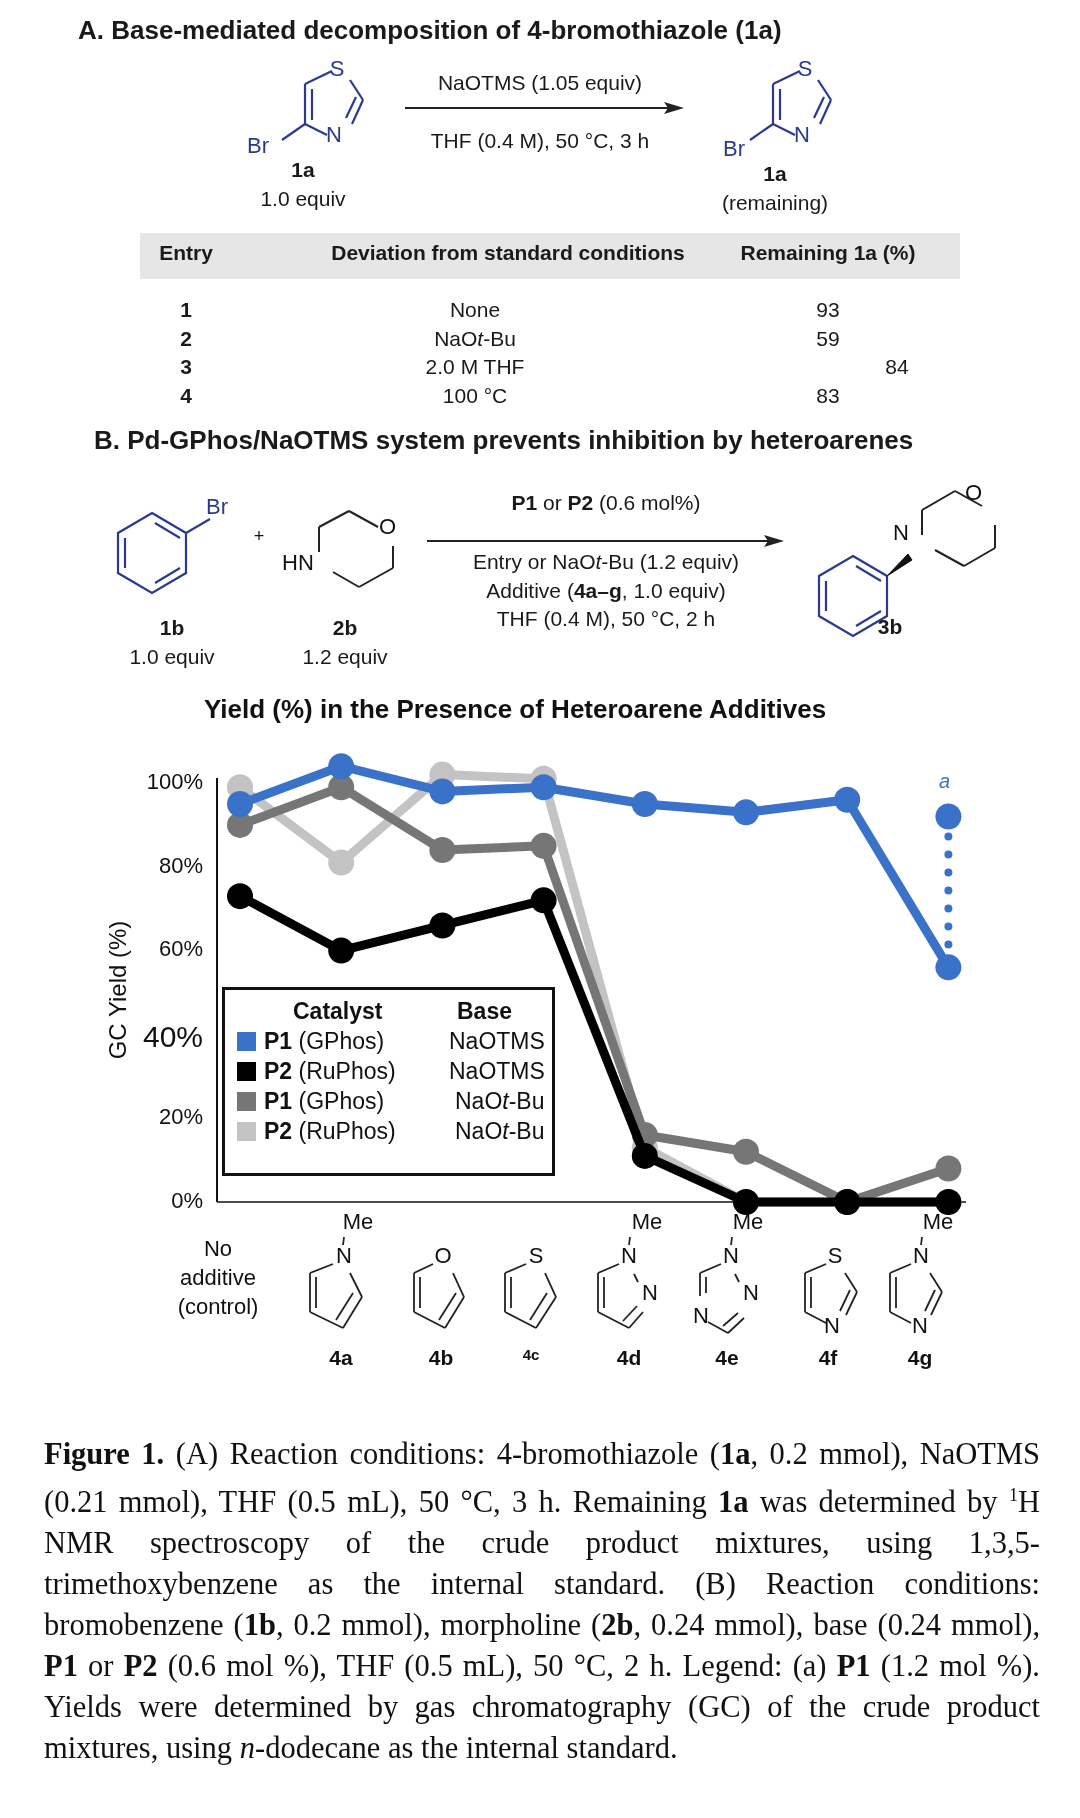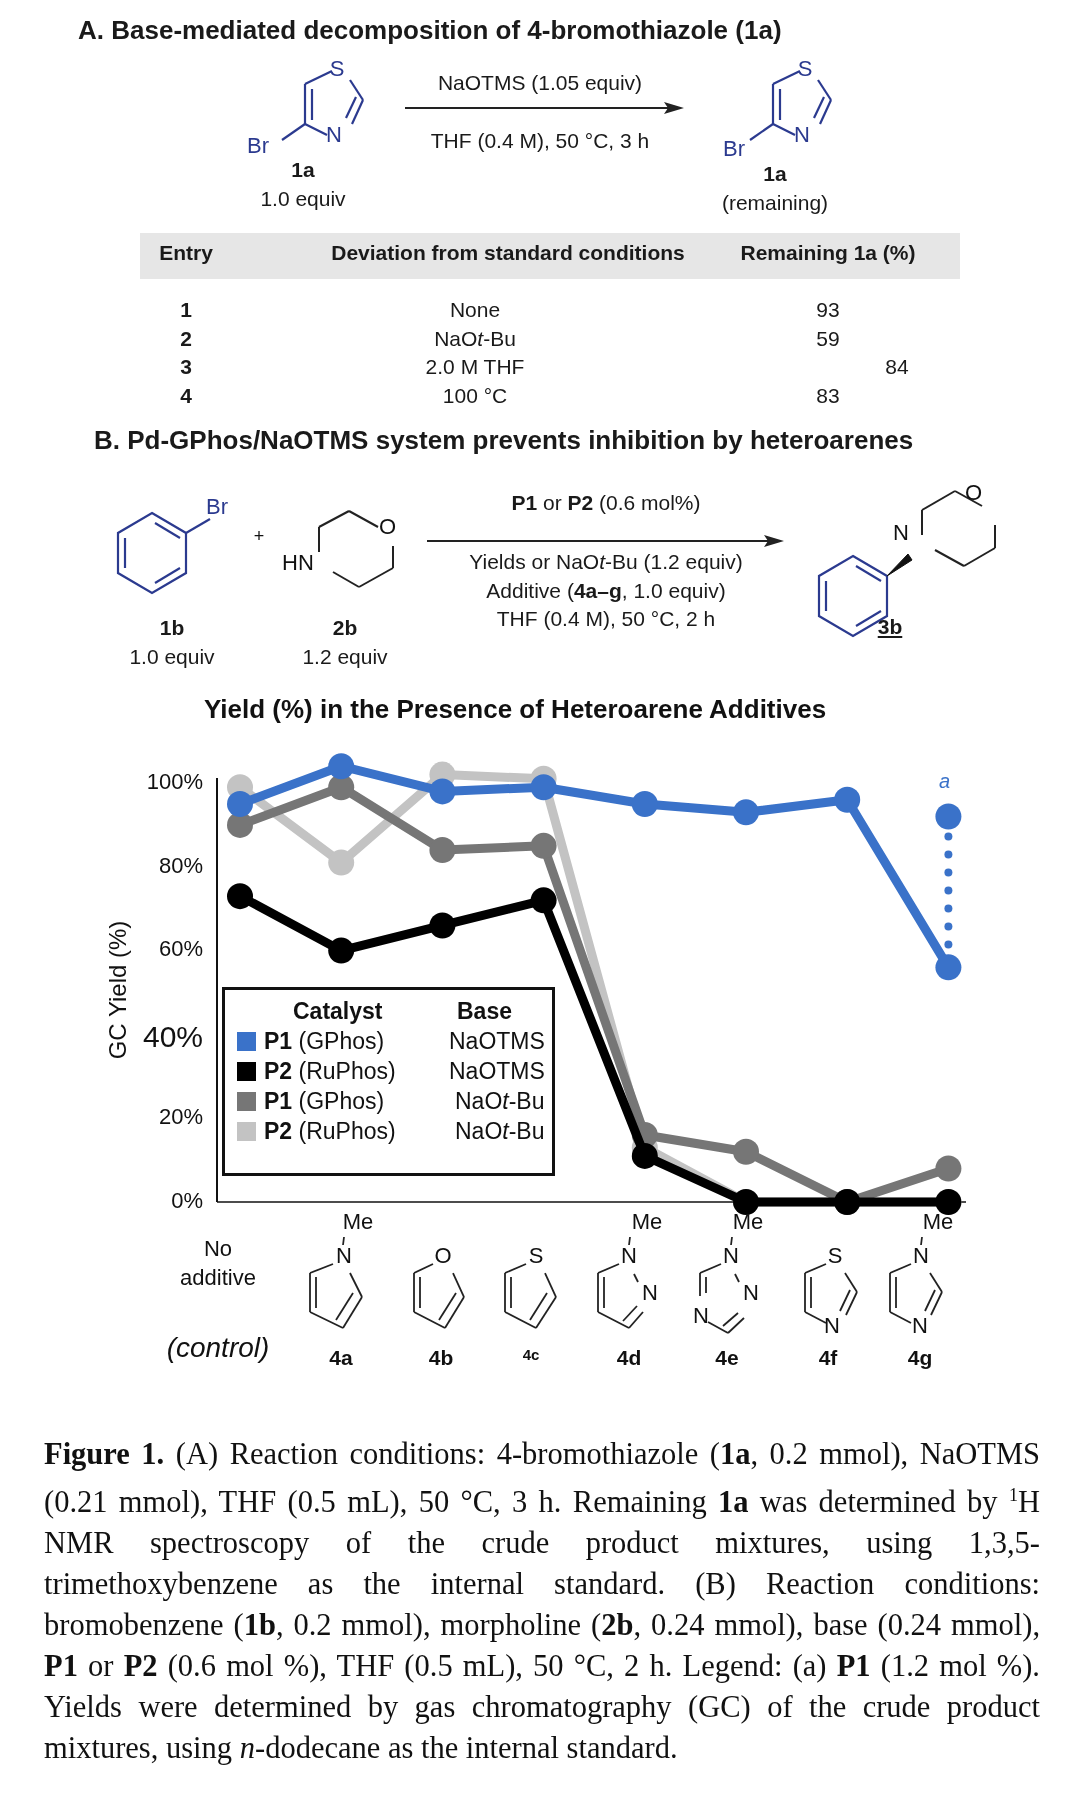--- a/index.html
+++ b/index.html
@@ -276,27 +276,27 @@
 <div class="abs mol" style="left:206px;top:494px;color:#2b3a8f;font-size:22px;">Br</div>
 <div class="abs c" style="left:259px;top:526px;font-size:18px;">+</div>
 <div class="abs mol" style="left:282px;top:550px;font-size:22px;">HN</div>
 <div class="abs mol" style="left:379px;top:514px;font-size:22px;">O</div>
 <div class="abs c b t" style="left:172px;top:616px;">1b</div>
 <div class="abs c t" style="left:172px;top:645px;">1.0 equiv</div>
 <div class="abs c b t" style="left:345px;top:616px;">2b</div>
 <div class="abs c t" style="left:345px;top:645px;">1.2 equiv</div>
 
 <div class="abs c t" style="left:606px;top:491px;"><span class="b">P1</span><span> or </span><span class="b">P2</span><span> (0.6 mol%)</span></div>
-<div class="abs c t" style="left:606px;top:550px;"><span>Yields or NaO</span><span class="i">t</span><span>-Bu (1.2 equiv)</span></div>
+<div class="abs c t" style="left:606px;top:550px;"><span>Entry or NaO</span><span class="i">t</span><span>-Bu (1.2 equiv)</span></div>
 <div class="abs c t" style="left:606px;top:579px;"><span>Additive (</span><span class="b">4a–g</span><span>, 1.0 equiv)</span></div>
 <div class="abs c t" style="left:606px;top:607px;">THF (0.4 M), 50 °C, 2 h</div>
 
 <div class="abs mol" style="left:893px;top:520px;font-size:22px;">N</div>
 <div class="abs mol" style="left:965px;top:480px;font-size:22px;">O</div>
-<div class="abs c b t" style="left:890px;top:615px;text-decoration:underline;">3b</div>
+<div class="abs c b t" style="left:890px;top:615px;">3b</div>
 
 <div class="abs c b" style="left:515px;top:694px;font-size:26px;">Yield (%) in the Presence of Heteroarene Additives</div>
 <div class="abs" style="left:118px;top:990px;font-size:24px;transform:translate(-50%,-50%) rotate(-90deg);">GC Yield (%)</div>
 
 <div class="abs r" style="left:203px;top:1188px;font-size:22px;">0%</div>
 <div class="abs r" style="left:203px;top:1104px;font-size:22px;">20%</div>
 <div class="abs r" style="left:203px;top:1020px;font-size:30px;">40%</div>
 <div class="abs r" style="left:203px;top:936px;font-size:22px;">60%</div>
 <div class="abs r" style="left:203px;top:853px;font-size:22px;">80%</div>
 <div class="abs r" style="left:203px;top:769px;font-size:22px;">100%</div>
@@ -307,21 +307,21 @@
   <div class="legrow b" style="top:8px;left:68px;">Catalyst</div>
   <div class="legrow b" style="top:8px;left:232px;">Base</div>
   <div class="legrow" style="top:38px;"><span class="sw" style="background:#3a72c9"></span><span class="b">P1</span><span> (GPhos)</span><span class="lbase">NaOTMS</span></div>
   <div class="legrow" style="top:68px;"><span class="sw" style="background:#000"></span><span class="b">P2</span><span> (RuPhos)</span><span class="lbase">NaOTMS</span></div>
   <div class="legrow" style="top:98px;"><span class="sw" style="background:#767676"></span><span class="b">P1</span><span> (GPhos)</span><span class="lbase" style="left:218px"><span>NaO</span><span class="i">t</span><span>-Bu</span></span></div>
   <div class="legrow" style="top:128px;"><span class="sw" style="background:#c3c3c3"></span><span class="b">P2</span><span> (RuPhos)</span><span class="lbase" style="left:218px"><span>NaO</span><span class="i">t</span><span>-Bu</span></span></div>
 </div>
 
 <div class="abs c" style="left:218px;top:1236px;font-size:22px;">No</div>
 <div class="abs c" style="left:218px;top:1265px;font-size:22px;">additive</div>
-<div class="abs c" style="left:218px;top:1332px;font-size:28px;font-style:italic;">(control)</div>
+<div class="abs c" style="left:218px;top:1294px;font-size:22px;">(control)</div>
 
 <div class="abs c" style="left:358px;top:1209px;font-size:22px;">Me</div>
 <div class="abs c" style="left:344px;top:1243px;font-size:22px;">N</div>
 <div class="abs c" style="left:443px;top:1243px;font-size:22px;">O</div>
 <div class="abs c" style="left:536px;top:1243px;font-size:22px;">S</div>
 <div class="abs c" style="left:647px;top:1209px;font-size:22px;">Me</div>
 <div class="abs c" style="left:629px;top:1243px;font-size:22px;">N</div>
 <div class="abs c" style="left:650px;top:1280px;font-size:22px;">N</div>
 <div class="abs c" style="left:748px;top:1209px;font-size:22px;">Me</div>
 <div class="abs c" style="left:731px;top:1243px;font-size:22px;">N</div>

